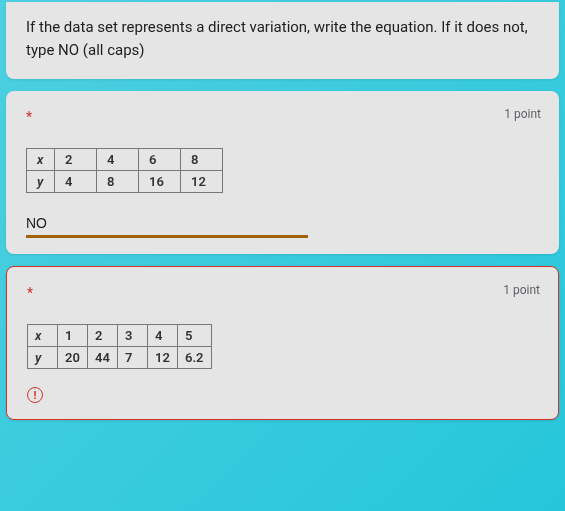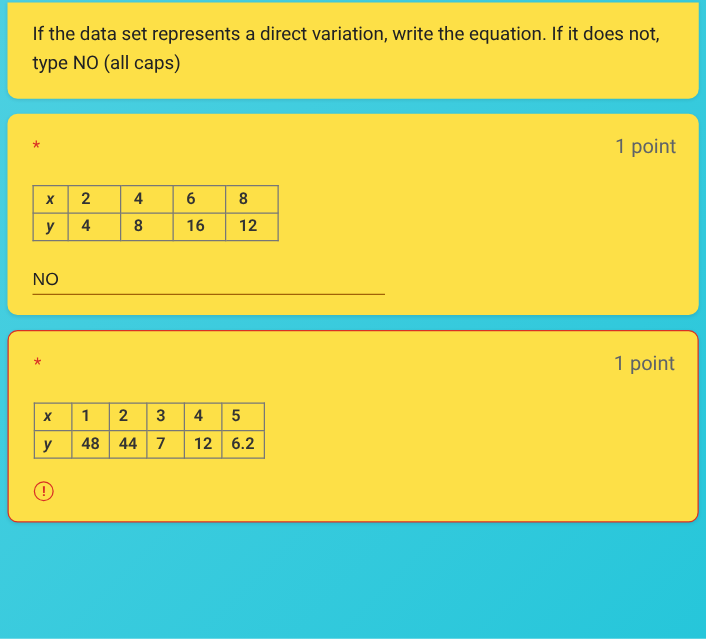--- a/index.html
+++ b/index.html
@@ -5,60 +5,60 @@
   * { box-sizing: border-box; margin: 0; padding: 0; }
   body {
     font-family: Roboto, Arial, sans-serif;
     background: linear-gradient(135deg, #4dd0e1 0%, #26c6da 100%);
     width: 565px;
     height: 511px;
     padding: 0;
     overflow: hidden;
   }
   .card {
-    background: #fde047;
+    background: #e5e5e5;
     border-radius: 8px;
     margin: 0 6px 12px 6px;
     padding: 16px 20px 16px 20px;
     position: relative;
     box-shadow: 0 1px 3px rgba(0,0,0,0.1);
   }
   .card.error { border: 1px solid #d93025; }
   .card.header { margin-top: 0; border-radius: 0 0 8px 8px; padding-top: 14px; padding-bottom: 18px; }
   .q-text {
     font-size: 15px;
     color: #202124;
     line-height: 1.5;
   }
   .req-star { color: #d93025; font-size: 14px; }
   .points {
     position: absolute;
     top: 16px;
     right: 18px;
-    font-size: 16px;
+    font-size: 12px;
     color: #5f6368;
   }
   .tbl {
     border-collapse: collapse;
     margin: 22px 0 18px 0;
     font-size: 13px;
   }
   .tbl td, .tbl th {
     border: 1px solid #777;
     padding: 3px 10px;
     text-align: left;
     font-weight: 600;
     color: #333;
     min-width: 42px;
   }
   .tbl th.hvar { font-style: italic; font-weight: 600; min-width: 28px; }
   .tbl.compact td, .tbl.compact th { min-width: 30px; padding: 3px 7px; }
   .answer-line {
     border: none;
-    border-bottom: 1px solid #a16207;
+    border-bottom: 3px solid #a16207;
     width: 55%;
     font-size: 14px;
     padding: 4px 0;
     outline: none;
     background: transparent;
     color: #202124;
   }
   .answer-line::placeholder { color: #888; }
   .error-row {
     margin-top: 14px;
@@ -124,21 +124,21 @@
         <tr>
       <th class="hvar">x</th>
       <td>1</td>
       <td>2</td>
       <td>3</td>
       <td>4</td>
       <td>5</td>
     </tr>
     <tr>
       <th class="hvar">y</th>
-      <td>48</td>
+      <td>20</td>
       <td>44</td>
       <td>7</td>
       <td>12</td>
       <td>6.2</td>
     </tr>
   </tbody>
     </table>
 
 
   <div class="error-row">

